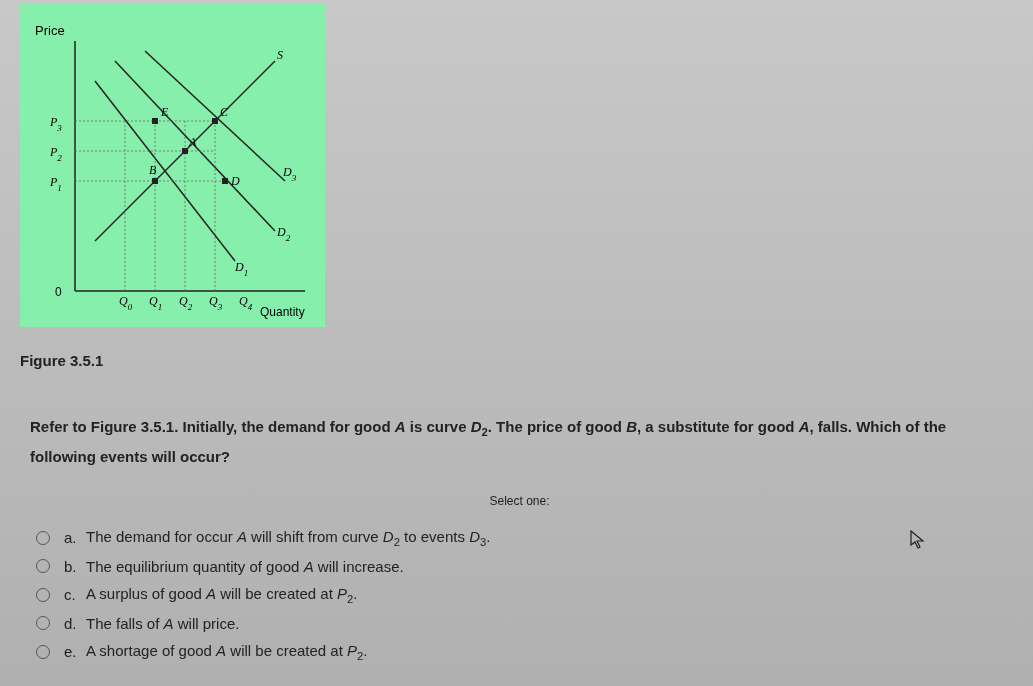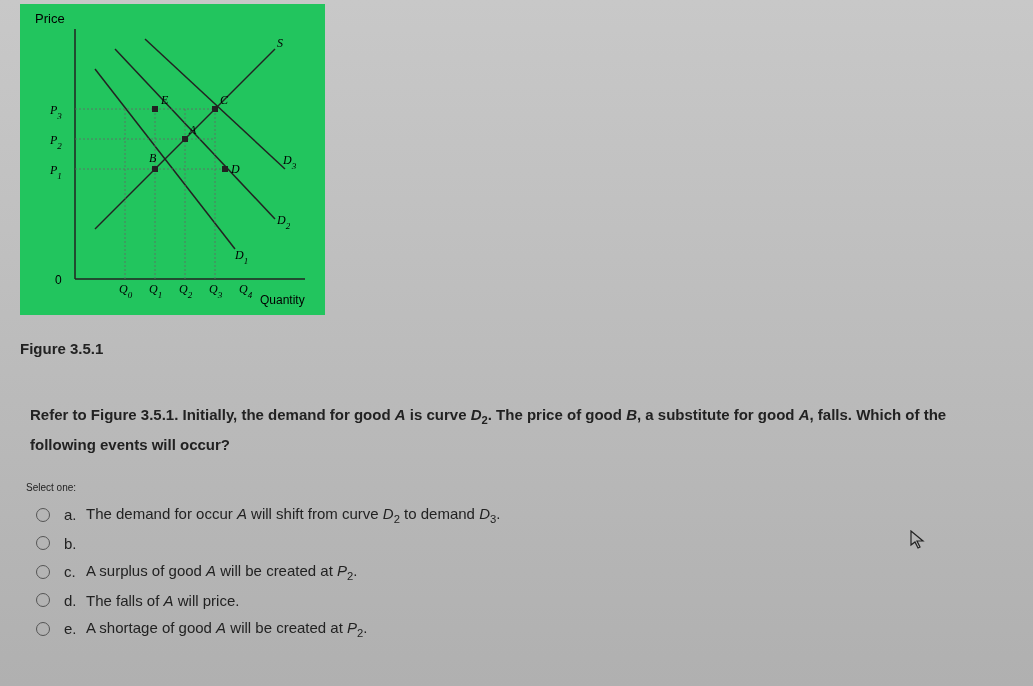--- a/index.html
+++ b/index.html
@@ -7,42 +7,43 @@
       font-family: Arial, sans-serif;
       background: linear-gradient(to bottom, #c8c8c8, #b0b0b0);
       color: #222;
       padding: 0;
       width: 1033px;
       height: 686px;
       overflow: hidden;
     }
     .content { padding: 4px 20px 10px 20px; }
     .diagram-container {
-      background: #22c55e;
+      background: #86efac;
       display: inline-block;
-      padding: 5px 10px 2px 5px;
+      padding: 17px 10px 2px 5px;
       margin-bottom: 25px;
     }
     .figure-caption {
       font-weight: bold;
       font-size: 15px;
       margin-bottom: 4px;
     }
     .question-stem {
       font-weight: bold;
       font-size: 15px;
       line-height: 1.9;
       margin-bottom: 22px;
       padding-left: 10px;
       margin-top: 44px;
     }
     .select-one {
-      font-size: 10px;
-      margin-bottom: 12px;
+      font-size: 12px;
+      margin-bottom: 20px;
       padding-left: 6px;
+      text-align: center;
     }
     .options {
       padding-left: 16px;
     }
     .option-row {
       display: flex;
       align-items: center;
       margin-bottom: 10px;
       font-size: 15px;
     }
@@ -142,26 +143,29 @@
     <span>Refer to Figure 3.5.1. Initially, the demand for good </span><em>A</em><span> is curve </span><em>D</em><sub>2</sub><span>. The price of good </span><em>B</em><span>, a substitute for good </span><em>A</em><span>, falls. Which of the following events will occur?</span>
   </div>
 
   <div class="select-one">Select one:</div>
 
   <div class="options">
     <div class="option-row">
       <span class="radio"></span>
       <span class="opt-letter">a.</span>
       <span class="opt-text">
-        <span>The demand for occur </span><em>A</em><span> will shift from curve </span><em>D</em><sub>2</sub><span> to demand </span><em>D</em><sub>3</sub><span>.</span>
+        <span>The demand for occur </span><em>A</em><span> will shift from curve </span><em>D</em><sub>2</sub><span> to events </span><em>D</em><sub>3</sub><span>.</span>
       </span>
     </div>
     <div class="option-row">
       <span class="radio"></span>
       <span class="opt-letter">b.</span>
+      <span class="opt-text">
+        <span>The equilibrium quantity of good </span><em>A</em><span> will increase.</span>
+      </span>
     </div>
     <div class="option-row">
       <span class="radio"></span>
       <span class="opt-letter">c.</span>
       <span class="opt-text">
         <span>A surplus of good </span><em>A</em><span> will be created at </span><em>P</em><sub>2</sub><span>.</span>
       </span>
     </div>
     <div class="option-row">
       <span class="radio"></span>

